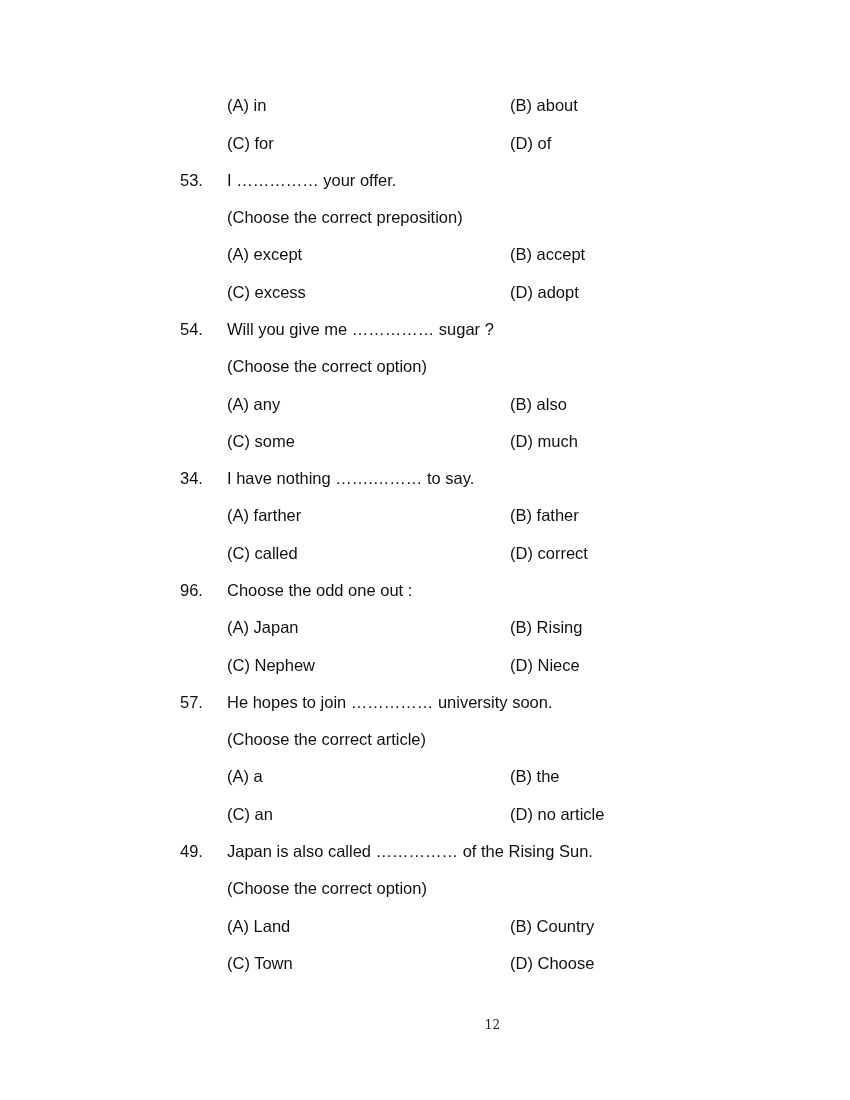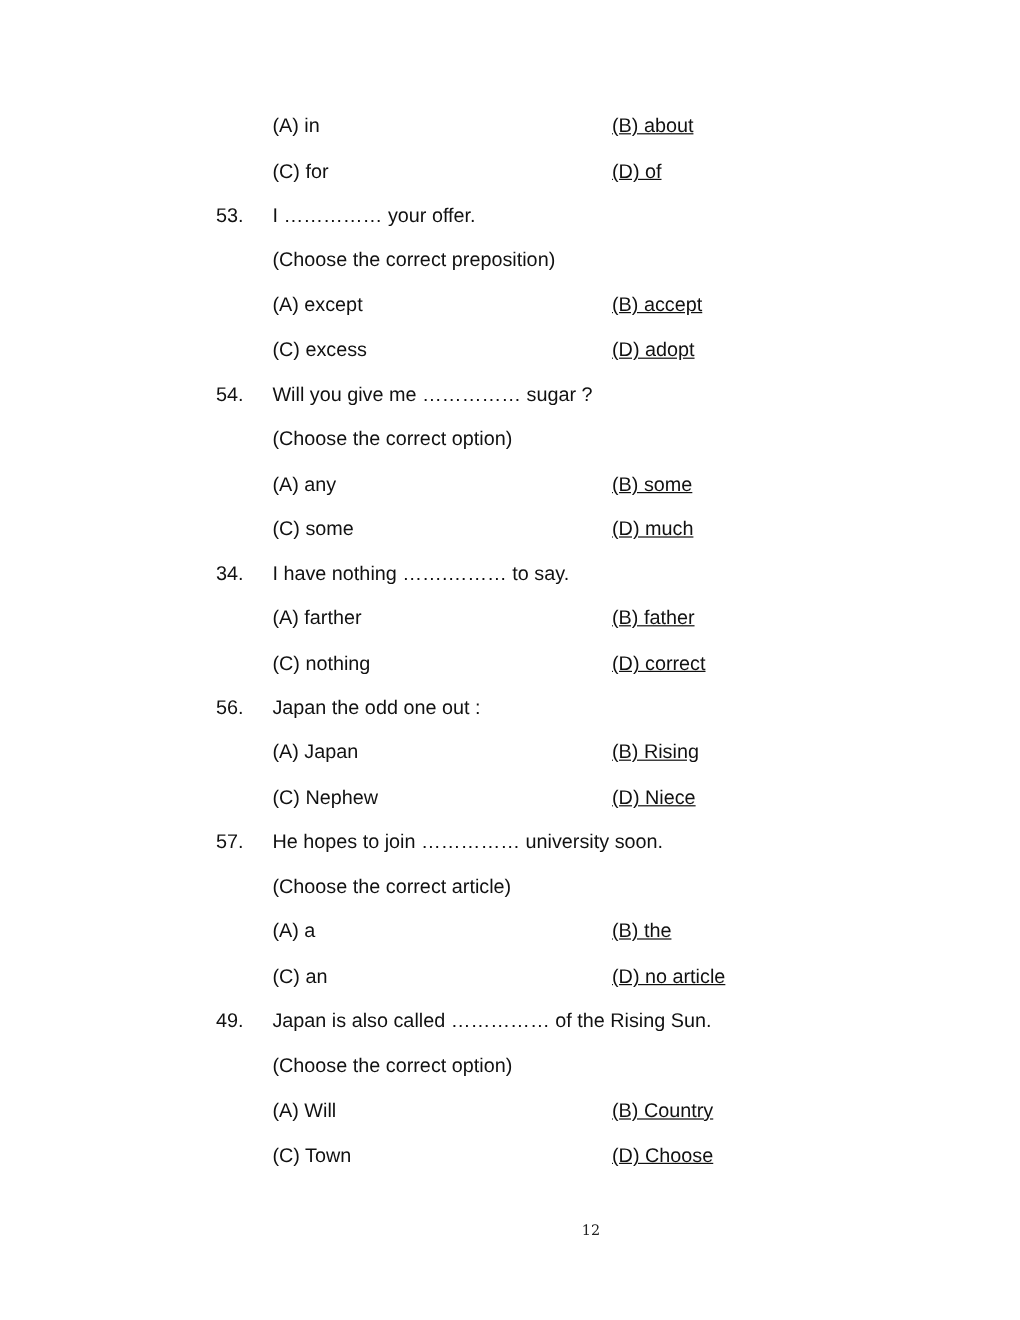--- a/index.html
+++ b/index.html
@@ -23,21 +23,21 @@
     .line {
       position: absolute;
       height: 22px;
       line-height: 22px;
       font-size: 16.5px;
       white-space: nowrap;
     }
     .num { left: 130px; }
     .text { left: 177px; }
     .optA { left: 177px; }
-    .optB { left: 460px; text-decoration: underline; }
+    .optB { left: 460px; }
     .page-number {
       position: absolute;
       left: 0;
       width: 885px;
       text-align: center;
       top: 1018px;
       font-family: "DejaVu Serif", serif;
       font-size: 12px;
       color: #222;
     }
@@ -62,57 +62,57 @@
     <span class="line optB" style="top:243px">(B) accept</span>
     <span class="line optA" style="top:281px">(C) excess</span>
     <span class="line optB" style="top:281px">(D) adopt</span>
   </div>
 
   <div>
     <span class="line num" style="top:318px">54.</span>
     <span class="line text" style="top:318px">Will you give me …………… sugar ?</span>
     <span class="line text" style="top:355px">(Choose the correct option)</span>
     <span class="line optA" style="top:393px">(A) any</span>
-    <span class="line optB" style="top:393px">(B) some</span>
+    <span class="line optB" style="top:393px">(B) also</span>
     <span class="line optA" style="top:430px">(C) some</span>
     <span class="line optB" style="top:430px">(D) much</span>
   </div>
 
   <div>
     <span class="line num" style="top:467px">34.</span>
     <span class="line text" style="top:467px">I have nothing …….……… to say.</span>
     <span class="line optA" style="top:504px">(A) farther</span>
     <span class="line optB" style="top:504px">(B) father</span>
-    <span class="line optA" style="top:542px">(C) nothing</span>
+    <span class="line optA" style="top:542px">(C) called</span>
     <span class="line optB" style="top:542px">(D) correct</span>
   </div>
 
   <div>
-    <span class="line num" style="top:579px">56.</span>
-    <span class="line text" style="top:579px">Japan the odd one out :</span>
+    <span class="line num" style="top:579px">96.</span>
+    <span class="line text" style="top:579px">Choose the odd one out :</span>
     <span class="line optA" style="top:616px">(A) Japan</span>
     <span class="line optB" style="top:616px">(B) Rising</span>
     <span class="line optA" style="top:654px">(C) Nephew</span>
     <span class="line optB" style="top:654px">(D) Niece</span>
   </div>
 
   <div>
     <span class="line num" style="top:691px">57.</span>
     <span class="line text" style="top:691px">He hopes to join …………… university soon.</span>
     <span class="line text" style="top:728px">(Choose the correct article)</span>
     <span class="line optA" style="top:765px">(A) a</span>
     <span class="line optB" style="top:765px">(B) the</span>
     <span class="line optA" style="top:803px">(C) an</span>
     <span class="line optB" style="top:803px">(D) no article</span>
   </div>
 
   <div>
     <span class="line num" style="top:840px">49.</span>
     <span class="line text" style="top:840px">Japan is also called …………… of the Rising Sun.</span>
     <span class="line text" style="top:877px">(Choose the correct option)</span>
-    <span class="line optA" style="top:915px">(A) Will</span>
+    <span class="line optA" style="top:915px">(A) Land</span>
     <span class="line optB" style="top:915px">(B) Country</span>
     <span class="line optA" style="top:952px">(C) Town</span>
     <span class="line optB" style="top:952px">(D) Choose</span>
   </div>
 
   <div class="page-number">12</div>
 </div>
 
 </body></html>

